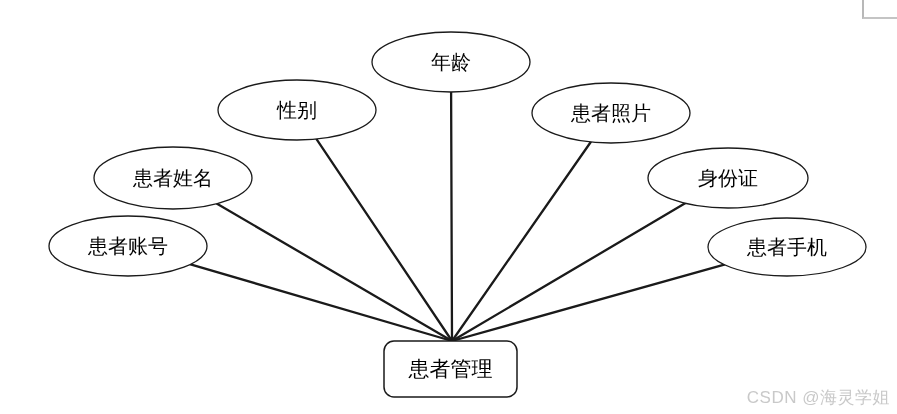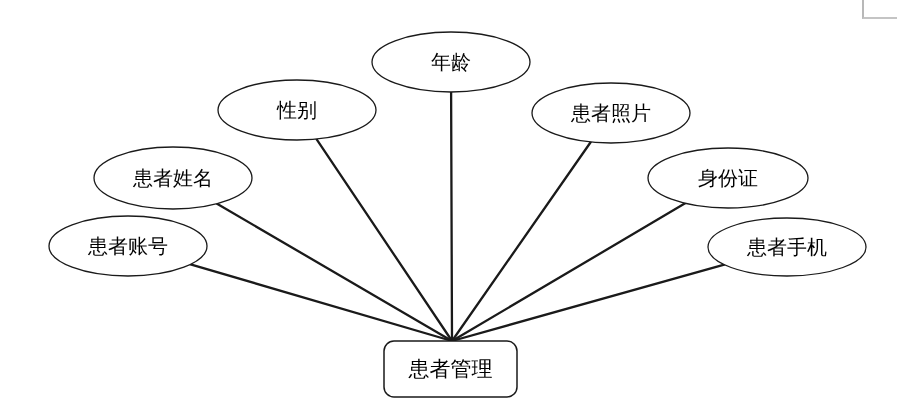--- a/index.html
+++ b/index.html
@@ -69,13 +69,14 @@
       <ellipse cx="611" cy="113" rx="79" ry="30" fill="#ffffff" stroke="#1a1a1a" stroke-width="1.3"></ellipse>
       <text x="611" y="113" dy="0.35em" text-anchor="middle" class="node-label" fill="#000000">患者照片</text>
       <ellipse cx="728" cy="178" rx="80" ry="30" fill="#ffffff" stroke="#1a1a1a" stroke-width="1.3"></ellipse>
       <text x="728" y="178" dy="0.35em" text-anchor="middle" class="node-label" fill="#000000">身份证</text>
       <ellipse cx="787" cy="247" rx="79" ry="29" fill="#ffffff" stroke="#1a1a1a" stroke-width="1.3"></ellipse>
       <text x="787" y="247" dy="0.35em" text-anchor="middle" class="node-label" fill="#000000">患者手机</text>
       <rect x="384" y="341" width="133" height="56" rx="10" ry="10" fill="#ffffff" stroke="#1a1a1a" stroke-width="1.5"></rect>
       <text x="450.5" y="369" dy="0.35em" text-anchor="middle" class="entity-label" fill="#000000">患者管理</text>
     </svg>
   <div class="corner-mark"></div>
+  <div class="watermark">CSDN @海灵学姐</div>
 </div>
 
 </body></html>

